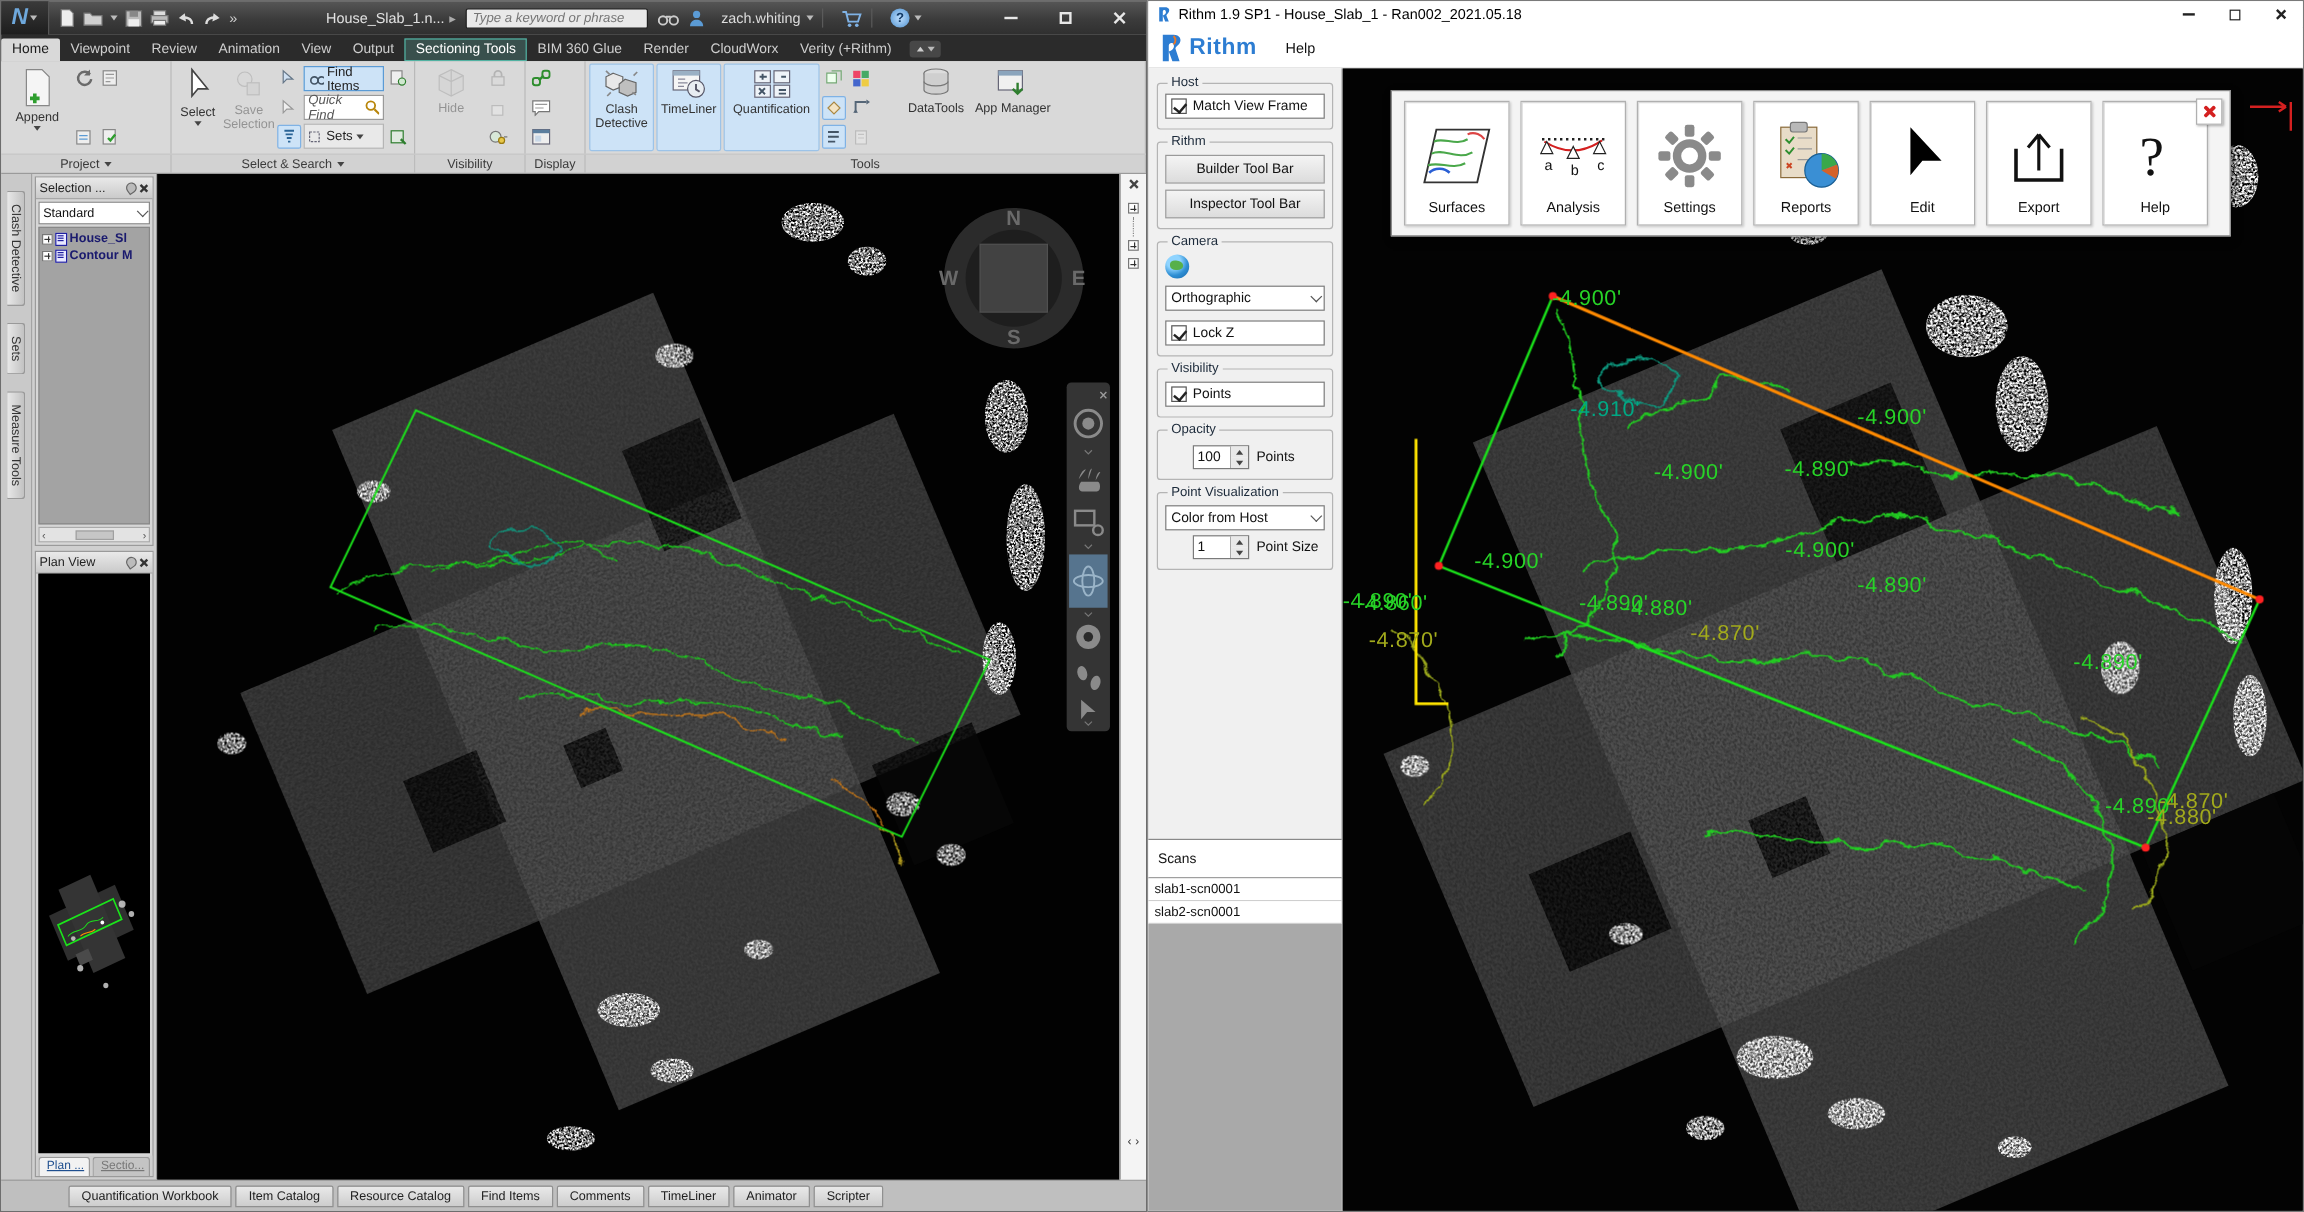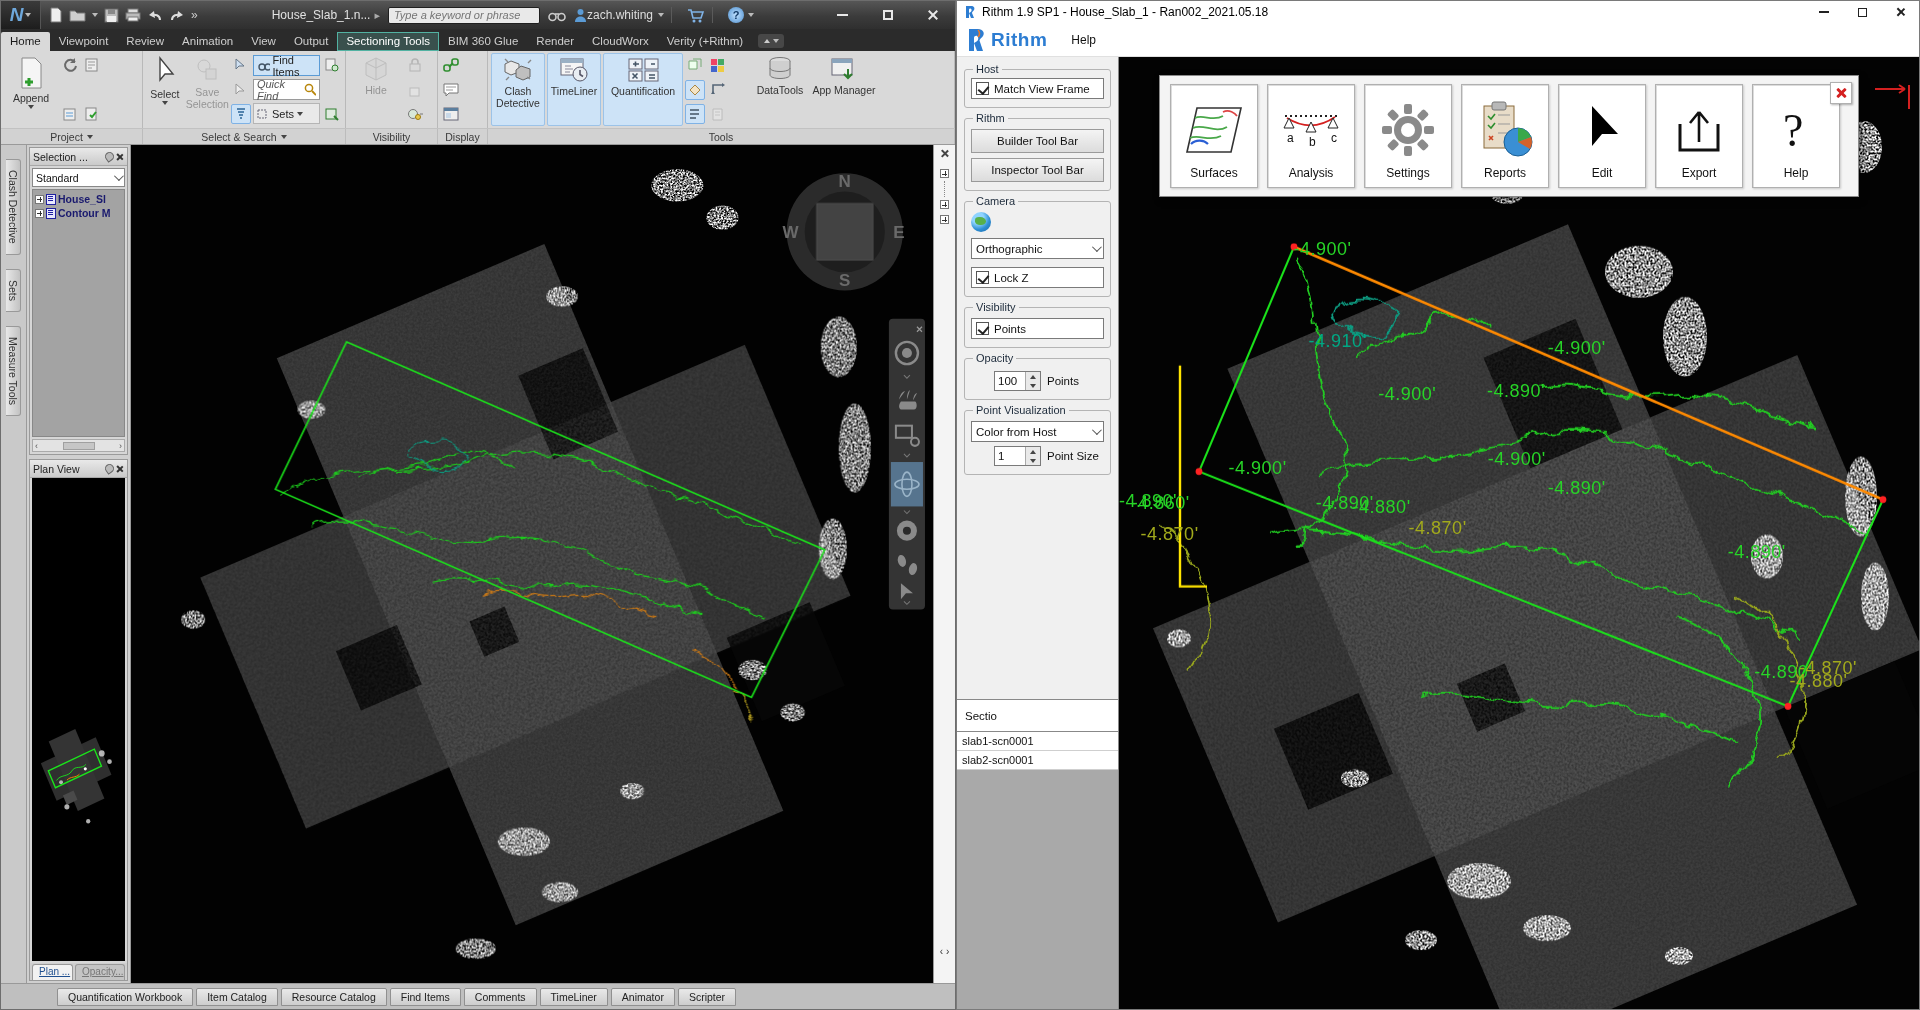--- a/index.html
+++ b/index.html
@@ -20,21 +20,21 @@
   .caret { width:0; height:0; border-left:3px solid transparent; border-right:3px solid transparent;
     border-top:4px solid #bbb; display:inline-block; }
   .qat { display:flex; align-items:center; gap:6px; padding:0 8px; }
   .qat svg { display:block; }
   .nv-doc-title { margin-left:66px; color:#e2e2e2; }
   .overflow-arrow { margin-left:4px; color:#aaa; font-size:11px; }
   .nv-search { margin-left:8px; width:152px; height:17px; background:#e9e9e9; border:1px solid #1f1f1f;
     border-radius:2px; font-style:italic; font-size:11px; color:#666; padding:0 5px;
     font-family:"Liberation Sans",sans-serif; }
   .tb-ico { display:flex; align-items:center; margin-left:8px; }
-  .nv-user { margin-left:0; color:#ddd; }
+  .nv-user { margin-left:14px; color:#ddd; }
   .tb-sep { width:1px; height:16px; background:#5a5a5a; margin:0 7px; }
   .win-controls { margin-left:auto; display:flex; }
   .winbtn { width:45px; height:26px; display:flex; align-items:center; justify-content:center; }
   .glyph-min { width:11px; height:2px; background:#e8e8e8; }
   .glyph-max { width:10px; height:10px; border:2px solid #e8e8e8; }
   .xglyph { position:relative; width:12px; height:12px; }
   .xglyph::before,.xglyph::after{ content:""; position:absolute; left:5px; top:0; width:2px; height:12px; background:#e8e8e8;}
   .xglyph::before{ transform:rotate(45deg);} .xglyph::after{ transform:rotate(-45deg);}
 
   .nv-tabs { height:22px; background:#2b2b2b; display:flex; align-items:flex-end; flex:0 0 auto; }
@@ -644,21 +644,21 @@
               <g transform="rotate(-24 52 300)">
                 <rect x="26" y="272" width="52" height="18" fill="none" stroke="#1be41b" stroke-width="1.4"></rect>
                 <path d="M30 284c6-4 12 2 18-2s10 3 16 0" fill="none" stroke="#1be41b" stroke-width=".8"></path>
                 <path d="M40 288c5-2 9 2 14 0" fill="none" stroke="#ff8a00" stroke-width=".8"></path>
               </g>
               <circle cx="55" cy="283" r="1.6" fill="#fff"></circle>
             </svg>
           </div>
           <div class="plan-tabs">
             <div class="ptab active">Plan ...</div>
-            <div class="ptab">Opacity...</div>
+            <div class="ptab">Sectio...</div>
           </div>
         </div>
       </div>
 
       <div class="nv-viewport">
         <svg class="scene" width="100%" height="100%" viewBox="0 0 800 830" preserveAspectRatio="none">
           <defs>
             <filter id="speckL" x="-20%" y="-20%" width="140%" height="140%">
               <feTurbulence type="fractalNoise" baseFrequency="0.55" numOctaves="2" seed="4" result="n"></feTurbulence>
               <feColorMatrix in="n" type="matrix" values="0 0 0 0 1  0 0 0 0 1  0 0 0 0 1  1.6 1.6 1.6 0 -1.9"></feColorMatrix>
@@ -870,21 +870,21 @@
                   </div>
                   <div>
                     <span class="tri-dn"></span>
                   </div>
                 </div>
             </div>
             <span>Point Size</span>
           </div>
         </div>
         <div class="rt-scans">
-          <div class="scans-header">Sectio</div>
+          <div class="scans-header">Scans</div>
           <div class="scan-row">slab1-scn0001</div>
           <div class="scan-row">slab2-scn0001</div>
           <div class="scans-fill"></div>
         </div>
       </div>
 
       <div class="rt-viewport">
         <svg class="scene" width="100%" height="100%" viewBox="0 0 800 953" preserveAspectRatio="none">
           <defs>
             <filter id="speckR" x="-20%" y="-20%" width="140%" height="140%">

